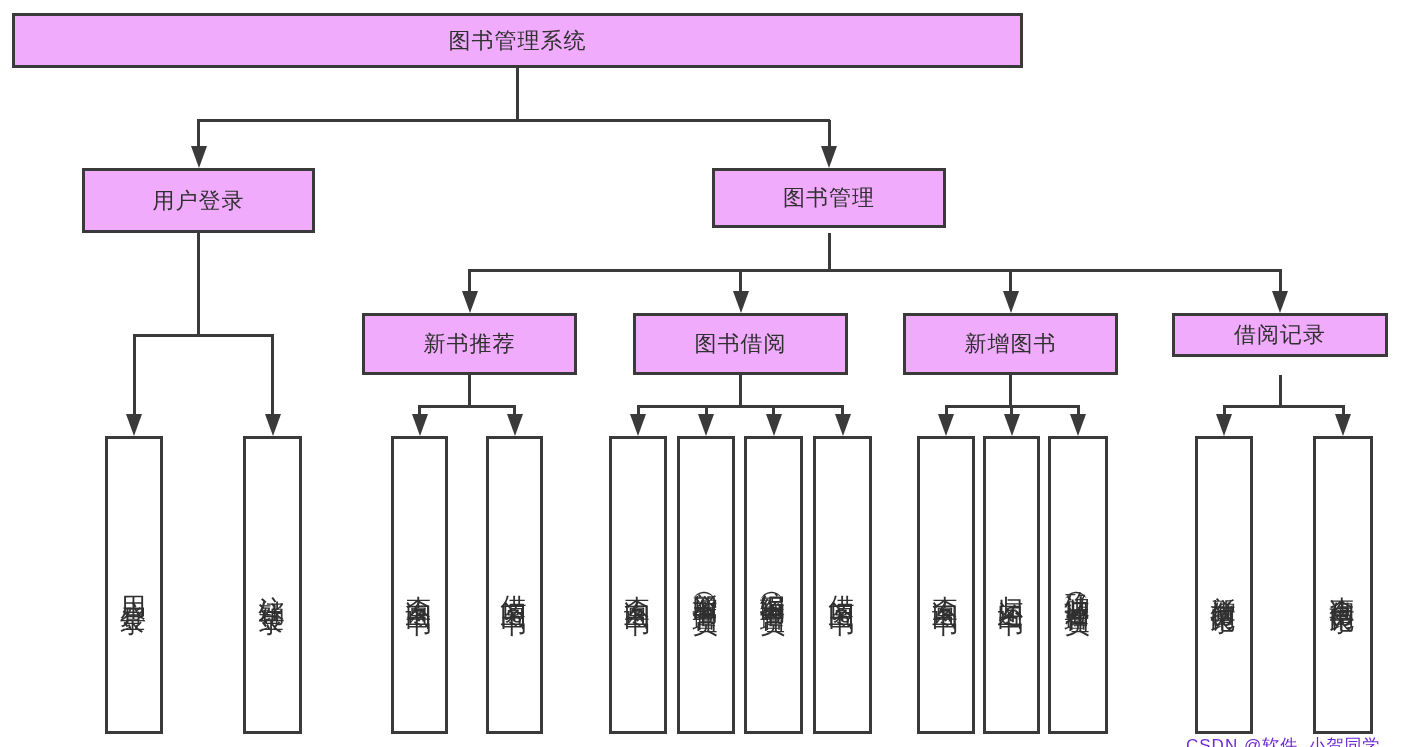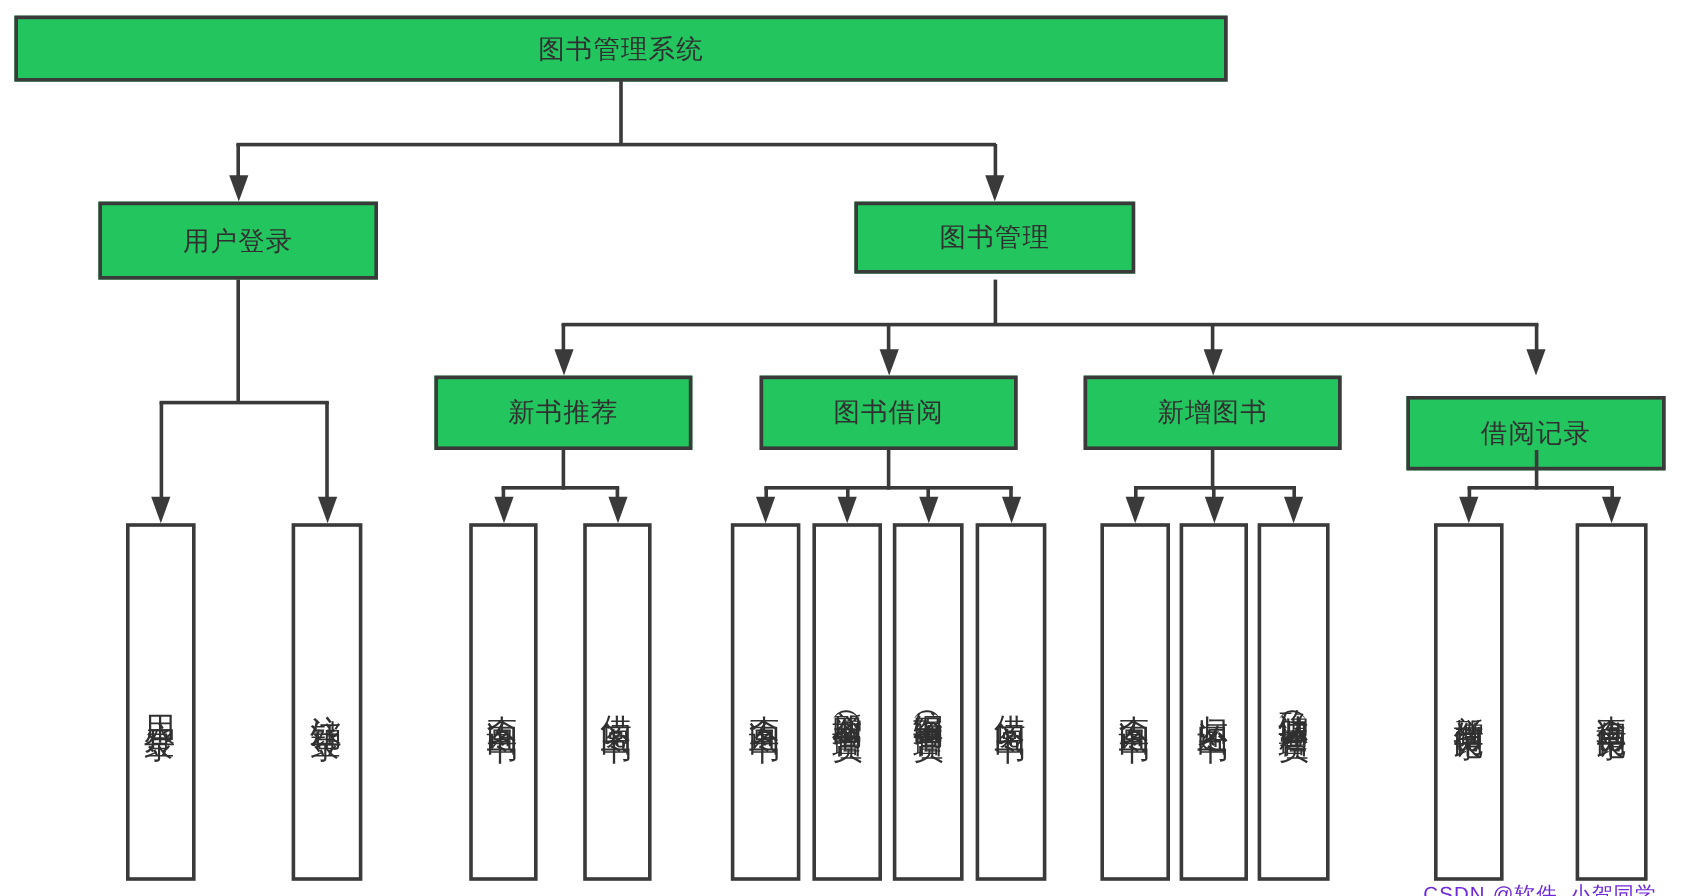--- a/index.html
+++ b/index.html
@@ -12,21 +12,21 @@
     position: relative;
     width: 1405px;
     height: 747px;
     background: #ffffff;
     overflow: hidden;
   }
   .hnode {
     position: absolute;
     box-sizing: border-box;
     border: 3px solid #3a3a3a;
-    background: #22c55e;
+    background: #f0abfc;
     display: flex;
     align-items: center;
     justify-content: center;
     color: #303030;
     font-size: 22px;
     letter-spacing: 1px;
     white-space: nowrap;
   }
   .vnode {
     position: absolute;
@@ -88,21 +88,21 @@
 
   <div class="hnode" style="left:633px;top:313px;width:215px;height:62px">
     <span>图书借阅</span>
   </div>
   <div class="hnode" style="left:362px;top:313px;width:215px;height:62px">
     <span>新书推荐</span>
   </div>
   <div class="hnode" style="left:903px;top:313px;width:215px;height:62px">
     <span>新增图书</span>
   </div>
-  <div class="hnode" style="left:1172px;top:330px;width:216px;height:62px">
+  <div class="hnode" style="left:1172px;top:313px;width:216px;height:44px">
     <span>借阅记录</span>
   </div>
 
   <div class="vnode" style="left:105px;width:58px">用户登录</div>
   <div class="vnode" style="left:243px;width:59px">注销登录</div>
 
   <div class="vnode" style="left:391px;width:57px">查询图书</div>
   <div class="vnode" style="left:486px;width:57px">借阅图书</div>
 
   <div class="vnode" style="left:609px;width:58px">查询图书</div>

